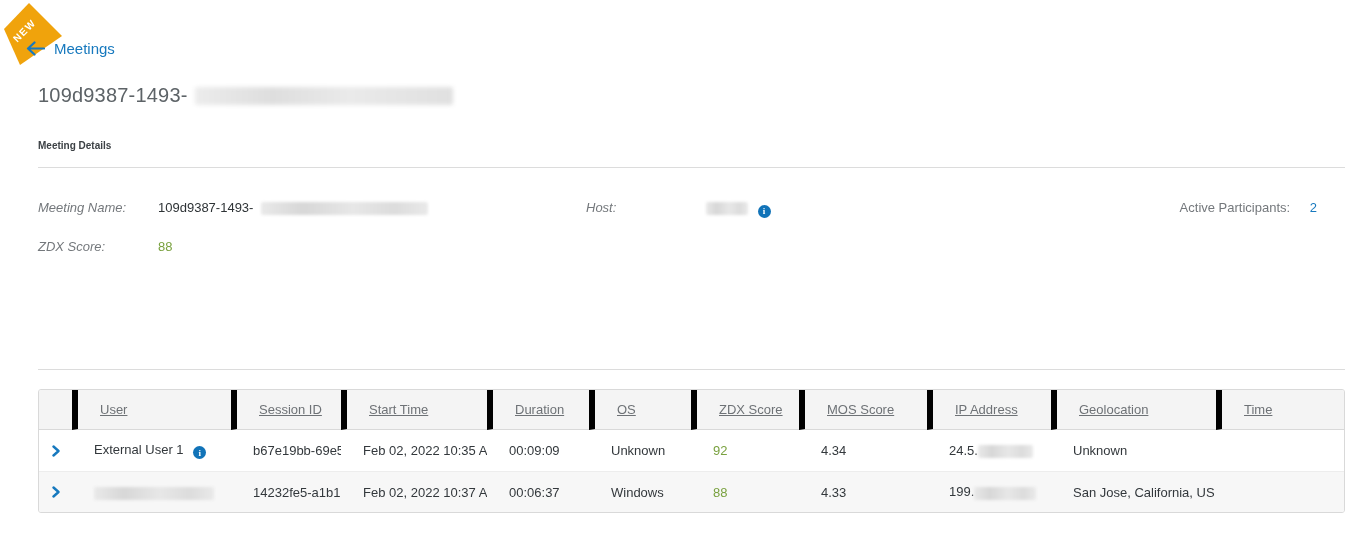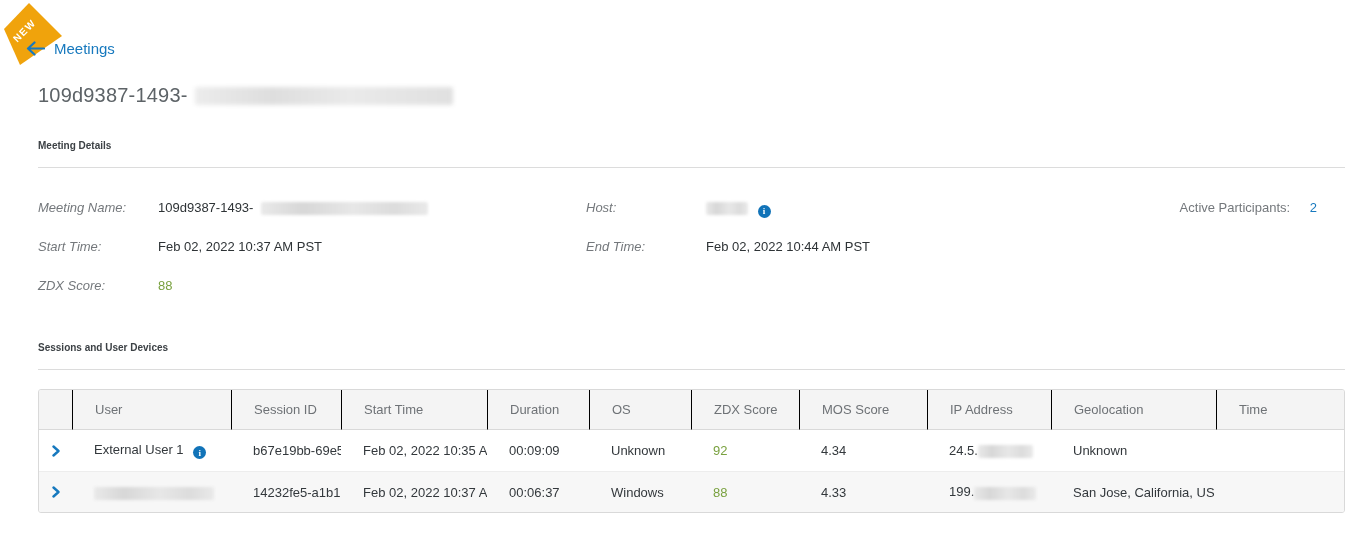--- a/index.html
+++ b/index.html
@@ -60,21 +60,21 @@
   .table-wrap {
     position:absolute; left:38px; top:389px; width:1307px;
     border:1px solid #d9d9d9; border-radius:3px; overflow:hidden; background:#fff;
   }
   table { width:100%; border-collapse:separate; border-spacing:0; table-layout:fixed; font-size:13px; }
   thead th {
     background:#f4f4f4; height:40px; font-weight:400; color:#6e7276;
     text-align:left; padding-left:22px; border-bottom:1px solid #d9d9d9; white-space:nowrap;
     overflow:hidden;
   }
-  thead th + th { border-left:1px solid #000000; }
+  thead th + th { border-left:6px solid #000000;text-decoration:underline; }
   thead th.expand-col { padding-left:0; }
   tbody td { height:41px; padding-left:22px; color:#33383c; white-space:nowrap; overflow:hidden; }
   tbody tr.striped td { background:#f7f7f7; }
   tbody tr + tr td { border-top:1px solid #ededed; }
   td.expand-cell { padding-left:0; text-align:center; }
   .chevron-btn { display:inline-flex; align-items:center; justify-content:center; cursor:pointer; width:20px; height:20px; }
 </style>
 </head>
 <body>
 
@@ -113,32 +113,25 @@
       <span class="d-value v2">
         <span class="blur" style="width:42px;"></span>
         <span class="info-icon">i</span>
       </span>
       <span class="right-group">
         <span class="lbl">Active Participants:</span>
         <span class="link-blue">2</span>
       </span>
     </div>
     <div class="d-row">
-      <span class="d-label l1">Start Time:</span>
-      <span class="d-value v1">Feb 02, 2022 10:37 AM PST</span>
-      <span class="d-label l2">End Time:</span>
-      <span class="d-value v2">Feb 02, 2022 10:44 AM PST</span>
-    </div>
-    <div class="d-row">
       <span class="d-label l1">ZDX Score:</span>
       <span class="d-value v1 score-green">88</span>
     </div>
   </div>
 
-  <h2 class="section-heading" style="top:342px;">Sessions and User Devices</h2>
   <div class="rule" style="top:369px;"></div>
 
   <div class="table-wrap">
     <table>
       <colgroup>
         <col style="width:33px">
           <col style="width:159px">
           <col style="width:110px">
           <col style="width:146px">
         <col style="width:102px">

